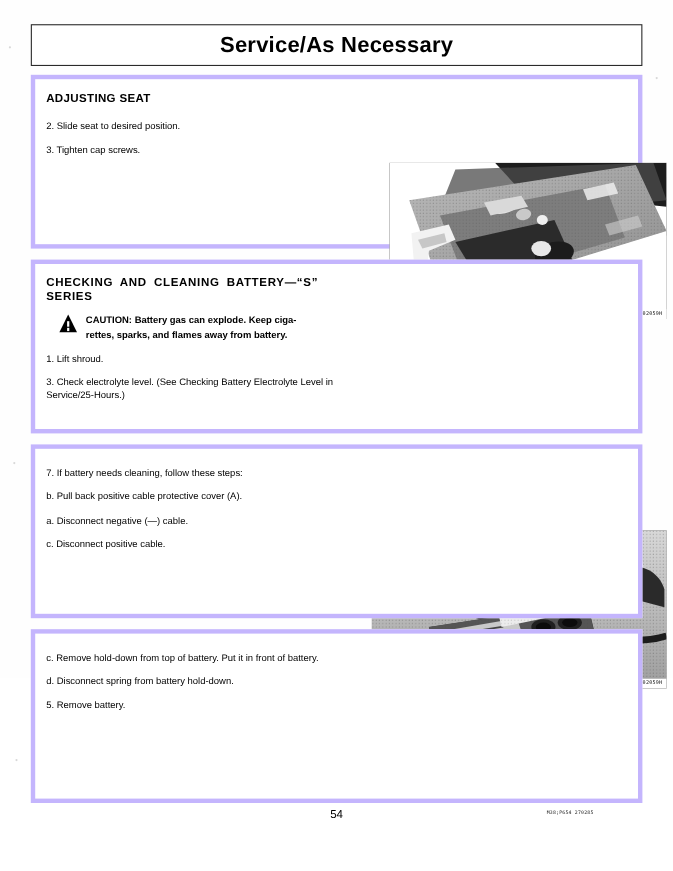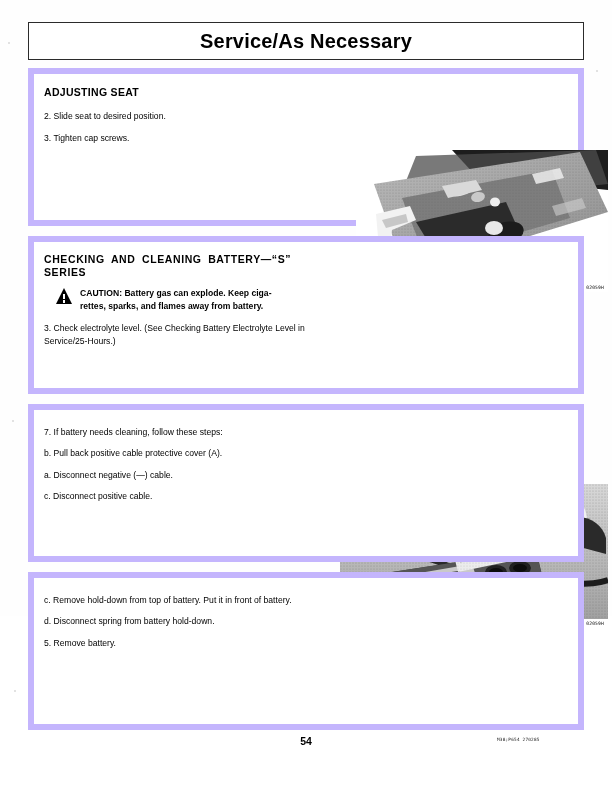--- a/index.html
+++ b/index.html
@@ -42,21 +42,21 @@
     font-size: 20px;
     font-weight: bold;
     letter-spacing: 0.2px;
   }
 
   
   .panel {
     position: absolute;
     left: 28px;
     width: 556px;
-    border: 6px solid #c4b5fd;
+    border: 4px solid #c4b5fd;
     box-sizing: border-box;
     background: #ffffff;
   }
   #panel-1 { top: 68px;  height: 158px; }
   #panel-2 { top: 236px; height: 158px; }
   #panel-3 { top: 404px; height: 158px; }
   #panel-4 { top: 572px; height: 158px; }
 
   .panel-text {
     position: absolute;
@@ -169,21 +169,21 @@
   }
 
   
   .page-number {
     position: absolute;
     left: 0;
     right: 0;
     top: 735px;
     text-align: center;
     font-size: 10.5px;
-    font-weight: bold;
+    font-weight: normal;
   }
   .doc-code {
     position: absolute;
     left: 497px;
     top: 737px;
     font-family: "DejaVu Sans Mono", monospace;
     font-size: 4.4px;
     letter-spacing: 0.2px;
     color: #222;
     white-space: nowrap;
@@ -281,20 +281,21 @@
           <div class="tri"></div>
           <div class="bang"></div>
           <div class="dot"></div>
         </div>
         <div class="caution-text">
           <div>CAUTION: Battery gas can explode. Keep ciga-</div>
           <div>rettes, sparks, and flames away from battery.</div>
         </div>
       </div>
 
+      <p class="para tight">1. Lift shroud.</p>
       <p class="para tight">3. Check electrolyte level. (See Checking Battery Electrolyte Level in Service/25-Hours.)</p>
     </div>
 
     <div class="photo" id="photo-2">
       <svg viewBox="0 0 268 144" preserveAspectRatio="none">
         <defs>
           <pattern id="dots2" width="3" height="3" patternUnits="userSpaceOnUse">
             <circle cx="1" cy="1" r="0.55" fill="#4a4a4a" opacity="0.4"></circle>
           </pattern>
           <linearGradient id="g2bg" x1="0" y1="0" x2="0" y2="1">

